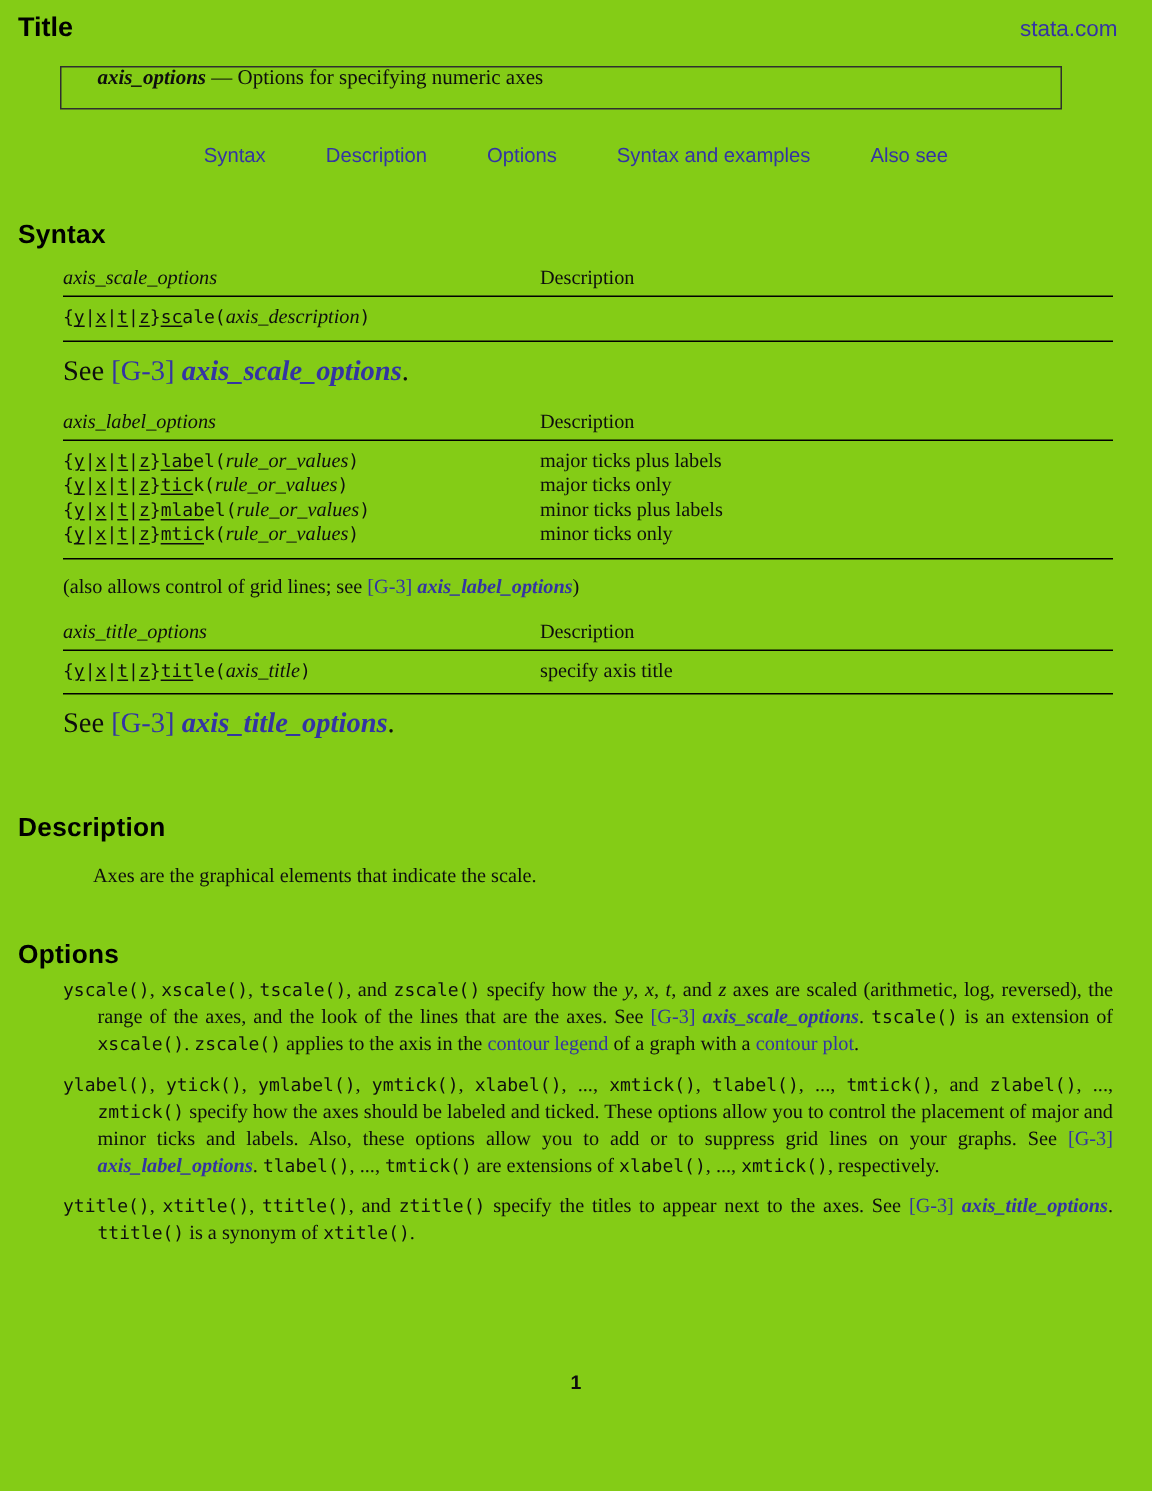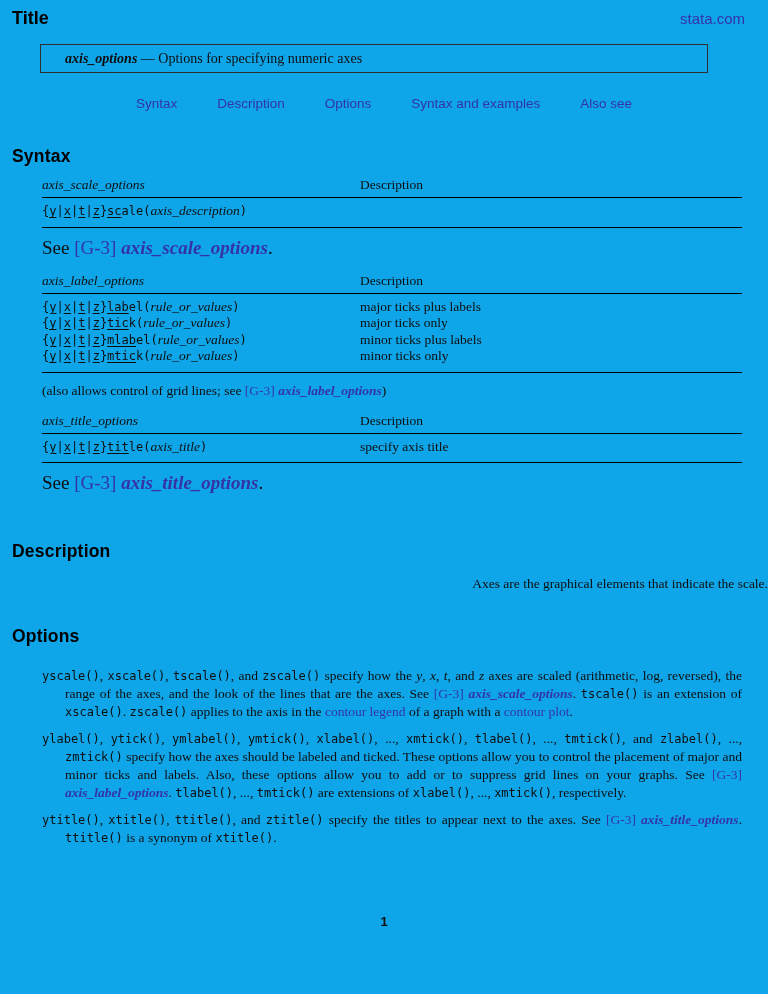--- a/index.html
+++ b/index.html
@@ -1,29 +1,29 @@
 <!DOCTYPE html>
 <html><head>
 <meta charset="utf-8">
 <style>
   html,body { margin:0; padding:0; background:#fff; }
   .page {
-    position:relative; width:768px; height:994px; background:#0ea5e9;
+    position:relative; width:768px; height:994px; background:#84cc16;
     font-family:"Liberation Serif", serif; color:#0e0e0e; overflow:hidden;
   }
   
   .hdr { display:flex; justify-content:space-between; align-items:baseline;
          padding:8px 23px 0 12px; }
   .h-doc { font-family:"Liberation Sans", sans-serif; font-weight:bold;
            font-size:18px; color:#000; }
   .h-site { font-family:"Liberation Sans", sans-serif; font-weight:normal;
             font-size:15px; color:#3434a4; text-decoration:none; cursor:pointer; }
   
   .entry-box { margin:15px 0 0 40px; width:668px; height:29px; box-sizing:border-box;
-               border:1px solid #2f2f2f; display:flex; align-items:center;
+               border:1px solid #2f2f2f; display:flex; align-items:flex-start;
                padding-left:24px; font-size:14px; }
   
   .nav { margin-top:23px; display:flex; justify-content:center; gap:40px;
          font-family:"Liberation Sans", sans-serif; font-size:13.5px; }
   .nav a { color:#3434a4; text-decoration:none; cursor:pointer; }
   
   .sec-h { margin:0 0 0 12px; font-family:"Liberation Sans", sans-serif;
            font-size:17.5px; font-weight:bold; color:#000; letter-spacing:.2px; }
   #sec-syntax      { margin-top:35px; }
   #sec-description { margin-top:47px; }
@@ -33,25 +33,25 @@
   .t1 { margin-top:10px; } .t2 { margin-top:14px; } .t3 { margin-top:14px; }
   .trow { display:grid; grid-template-columns:318px 1fr; align-items:baseline; }
   .thead { padding-bottom:4px; }
   .thead .c1 { font-style:italic; }
   .rule { height:1px; background:#000; }
   .tbody { padding:5px 0 7px 0; }
   .tbody .trow { line-height:16.5px; }
   .foot-line { margin:9px 0 0 42px; font-size:19px; }
   .note-line { margin:10px 0 0 42px; font-size:13.5px; }
   
-  .desc-body { margin:13px 0 0 62px; font-size:13.5px; line-height:18px;text-align:right; }
+  .desc-body { margin:13px 0 0 62px; font-size:13.5px; line-height:18px; }
   .opt-para { margin-left:42px; width:700px; text-align:justify;
               padding-left:23px; text-indent:-23px; box-sizing:border-box;
               font-size:13.5px; line-height:18px; }
-  .p1 { margin-top:20px; } .p2, .p3 { margin-top:9px; }
+  .p1 { margin-top:4px; } .p2, .p3 { margin-top:9px; }
   
   .s-plain { }
   .s-mono, .s-umono { font-family:"DejaVu Sans Mono", monospace; font-size:12px; }
   .s-umono { text-decoration:underline; text-underline-offset:2px;
              text-decoration-thickness:1px; }
   .s-it { font-style:italic; }
   .s-bi { font-weight:bold; font-style:italic; }
   .s-link { color:#3434a4; cursor:pointer; }
   .s-mlink { color:#3434a4; font-weight:bold; font-style:italic; cursor:pointer; }
   

